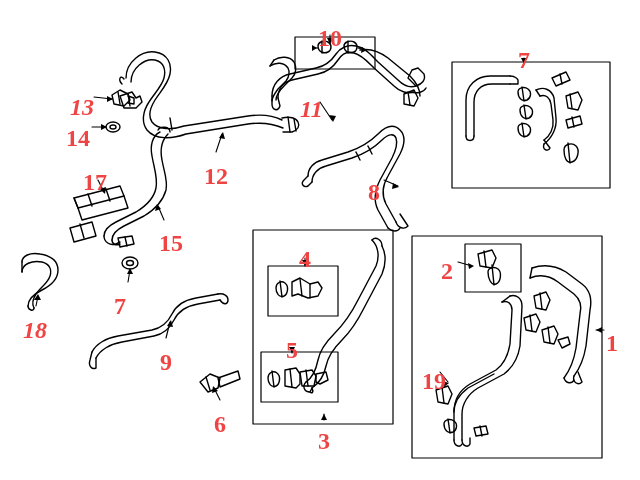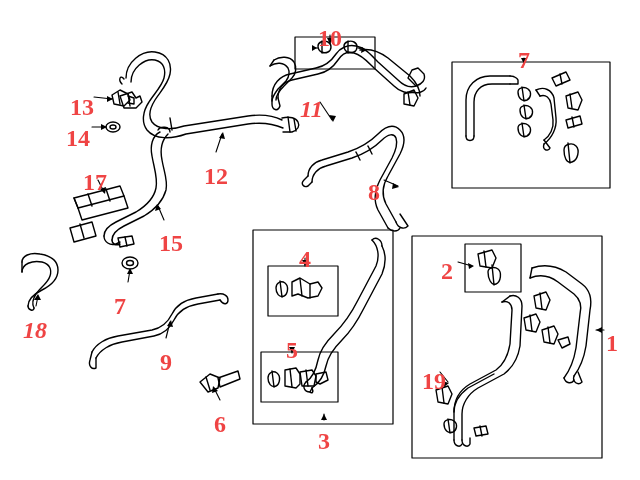--- a/index.html
+++ b/index.html
@@ -367,21 +367,21 @@
   <div class="callout" style="left:318px; top:417px;">3</div>
   <div class="callout" style="left:299px; top:235px;">4</div>
   <div class="callout" style="left:286px; top:326px;">5</div>
   <div class="callout" style="left:214px; top:400px;">6</div>
   <div class="callout" style="left:518px; top:36px;">7</div>
   <div class="callout" style="left:368px; top:168px;">8</div>
   <div class="callout" style="left:160px; top:338px;">9</div>
   <div class="callout" style="left:318px; top:14px;">10</div>
   <div class="callout" style="left:300px; top:85px;font-style:italic;">11</div>
   <div class="callout" style="left:204px; top:152px;">12</div>
-  <div class="callout" style="left:70px;  top:83px;">13</div>
+  <div class="callout" style="left:70px;  top:83px;font-style:italic;">13</div>
   <div class="callout" style="left:66px;  top:114px;">14</div>
   <div class="callout" style="left:159px; top:219px;text-align:center;">15</div>
   <div class="callout" style="left:114px; top:282px;">7</div>
   <div class="callout" style="left:83px;  top:158px;text-align:center;">17</div>
   <div class="callout" style="left:23px;  top:306px;font-style:italic;">18</div>
   <div class="callout" style="left:422px; top:357px;">19</div>
 
 </div>
 
 </body></html>

